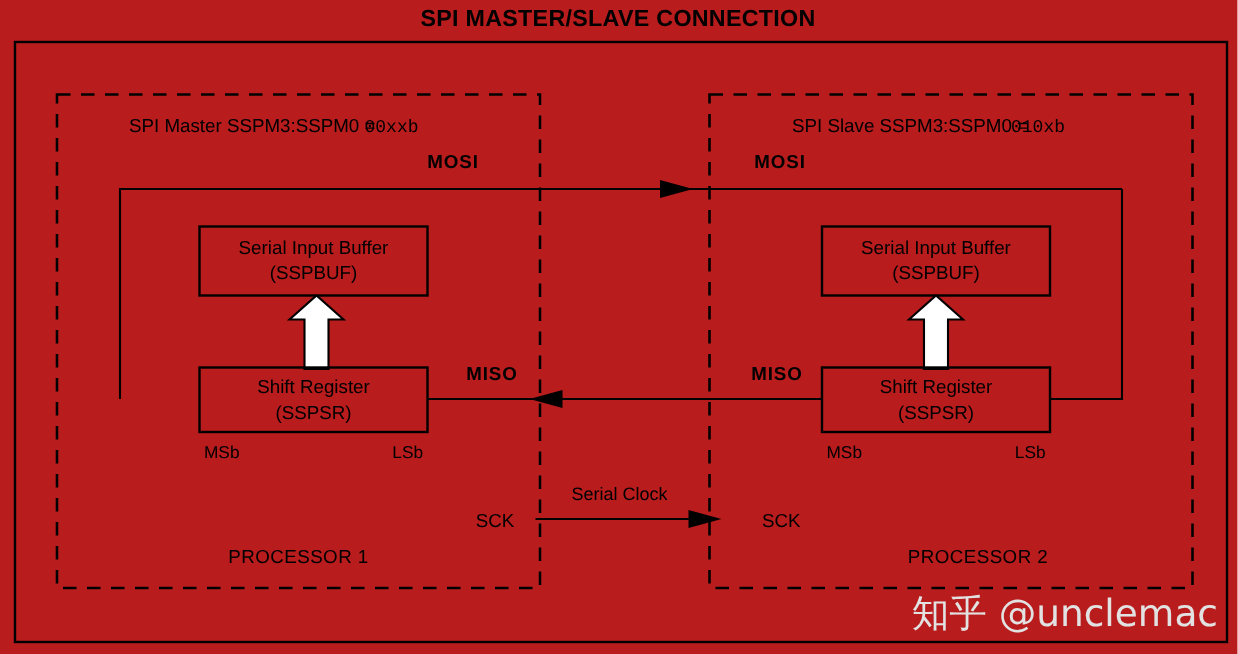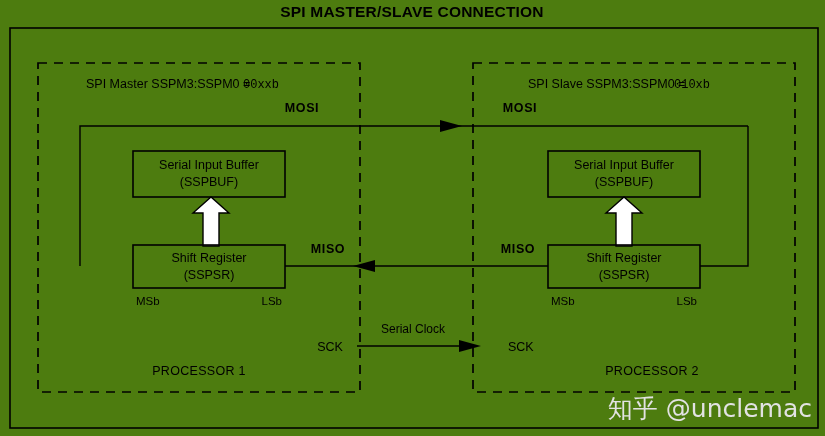--- a/index.html
+++ b/index.html
@@ -7,21 +7,21 @@
     padding: 0;
     background: #ffffff;
   }
   body {
     font-family: "Liberation Sans", sans-serif;
   }
   #page {
     position: relative;
     width: 825px;
     height: 436px;
-    background: #4d7c0f;
+    background: #b91c1c;
     overflow: hidden;
   }
   svg#diagram {
     position: absolute;
     left: 0;
     top: 0;
     width: 825px;
     height: 436px;
   }
   text {

